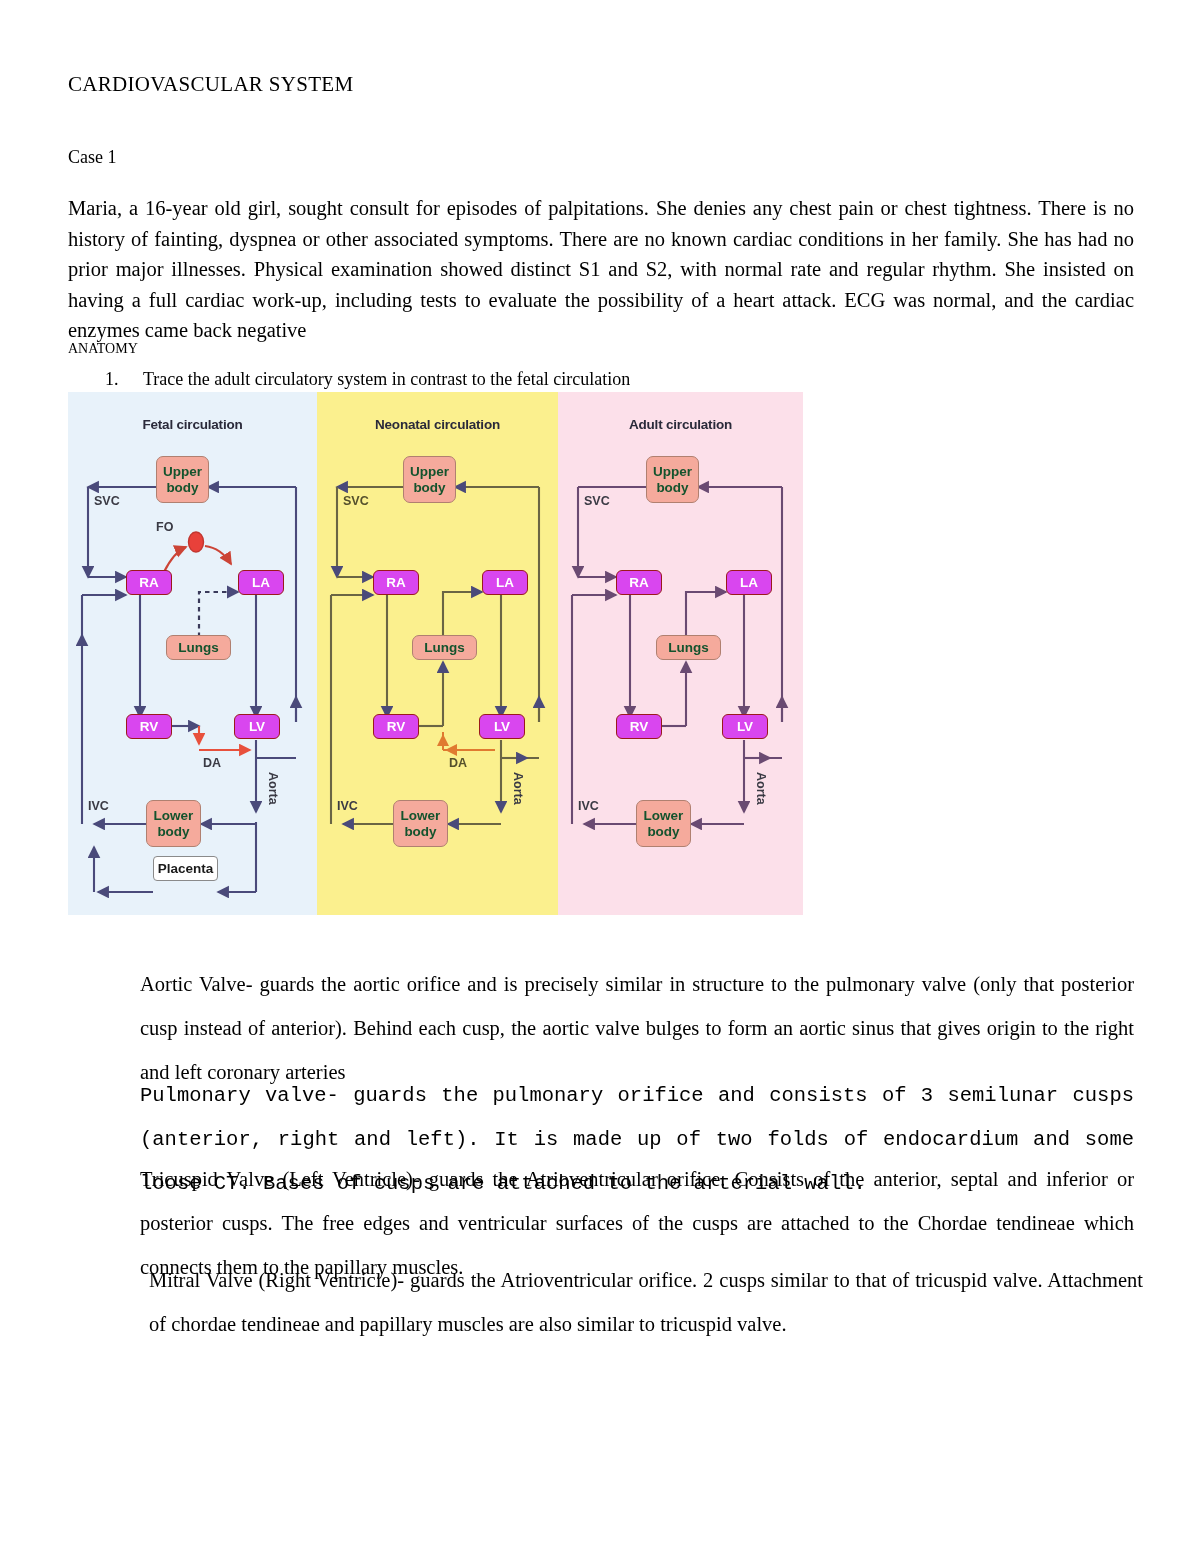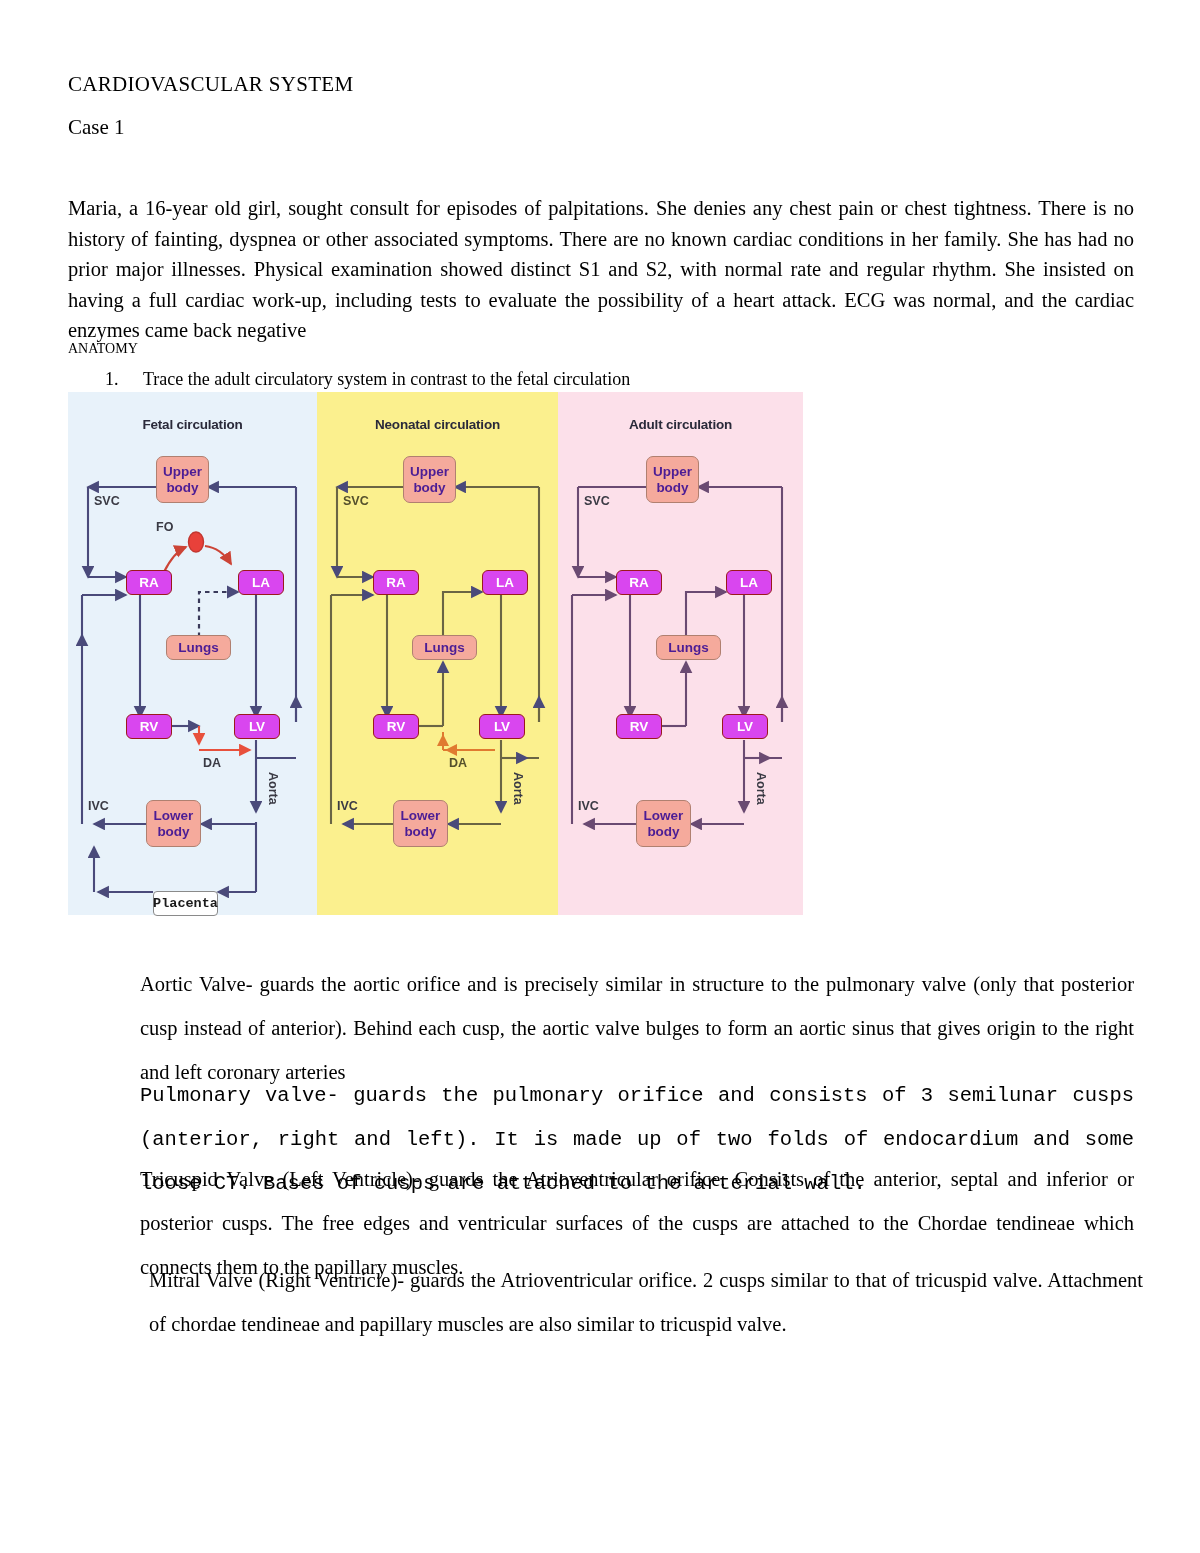--- a/index.html
+++ b/index.html
@@ -26,22 +26,22 @@
     position: absolute;
     left: 68px;
     top: 72px;
     font-size: 21px;
     letter-spacing: 0.3px;
     white-space: nowrap;
   }
   .case-label {
     position: absolute;
     left: 68px;
-    top: 115px;
-    font-size: 21px;
+    top: 147px;
+    font-size: 18px;
   }
   .case-body {
     position: absolute;
     left: 68px;
     top: 193px;
     width: 1066px;
     font-size: 20.5px;
     line-height: 30.5px;
     text-align: justify;
     text-justify: inter-word;
@@ -100,21 +100,21 @@
     align-items: center;
     justify-content: center;
     text-align: center;
     line-height: 1.12;
     border-radius: 7px;
     z-index: 4;
   }
   .node-pink {
     background: #f5aa9c;
     border: 1.6px solid #b08070;
-    color: #4c1d95;
+    color: #14532d;
     font-size: 13.5px;
   }
   .node-red {
     background: #d946ef;
     border: 1.6px solid #9a1a1c;
     color: #ffffff;
     font-size: 13.5px;
     border-radius: 6px;
   }
   .node-white {
@@ -266,21 +266,21 @@
       </div>
       <div class="node node-red" style="left:58px; top:322px; width:46px; height:25px;">
         <span>RV</span>
       </div>
       <div class="node node-red" style="left:166px; top:322px; width:46px; height:25px;">
         <span>LV</span>
       </div>
       <div class="node node-pink" style="left:78px; top:408px; width:55px; height:47px;">
         <span>Lower body</span>
       </div>
-      <div class="node node-white" style="left:85px; top:499px; width:65px; height:25px;font-family:Liberation Mono, monospace;">
+      <div class="node node-white" style="left:85px; top:464px; width:65px; height:25px;">
         <span>Placenta</span>
       </div>
 
       <div class="vlabel" style="left:26px; top:102px;">SVC</div>
       <div class="vlabel" style="left:20px; top:407px;">IVC</div>
       <div class="vlabel" style="left:88px; top:128px;">FO</div>
       <div class="vlabel" style="left:135px; top:364px;">DA</div>
       <div class="vlabel rot" style="left:198px; top:380px;">Aorta</div>
     </div>
 

